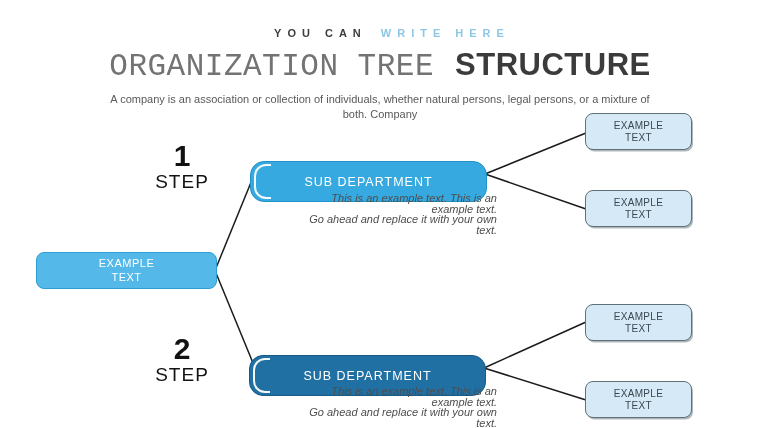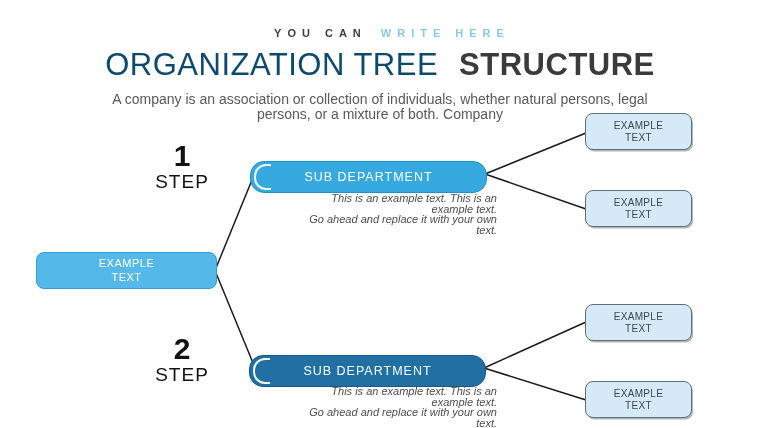--- a/index.html
+++ b/index.html
@@ -29,28 +29,28 @@
 
   .main-title {
     position: absolute;
     top: 47px; left: 0; right: 0;
     text-align: center;
     font-size: 31px;
     font-weight: normal;
     letter-spacing: 0.5px;
     white-space: nowrap;
   }
-  .main-title .title-highlight { color: #0c4a6e; margin-right: 21px; }
+  .main-title .title-highlight { color: #737373; margin-right: 21px; font-family: Liberation Mono, monospace; }
   .main-title .title-rest { color: #3b3b3b; font-weight: bold; }
 
   .description {
     position: absolute;
     top: 92px; left: 100px; right: 100px;
     text-align: center;
-    font-size: 14px;
+    font-size: 11px;
     line-height: 15px;
     color: #595959;
   }
 
   
   svg.connectors {
     position: absolute;
     inset: 0;
     width: 760px;
     height: 428px;
@@ -86,21 +86,21 @@
     justify-content: center;
     color: #ffffff;
     font-size: 11px;
     line-height: 13.5px;
     letter-spacing: 0.5px;
   }
 
   
   .pill {
     position: absolute;
-    width: 237px; height: 32px;
+    width: 237px; height: 41px;
     border-radius: 14px;
     display: flex;
     align-items: center;
     justify-content: center;
     color: #ffffff;
     font-size: 12.5px;
     letter-spacing: 1px;
   }
   .pill .arc {
     position: absolute;

